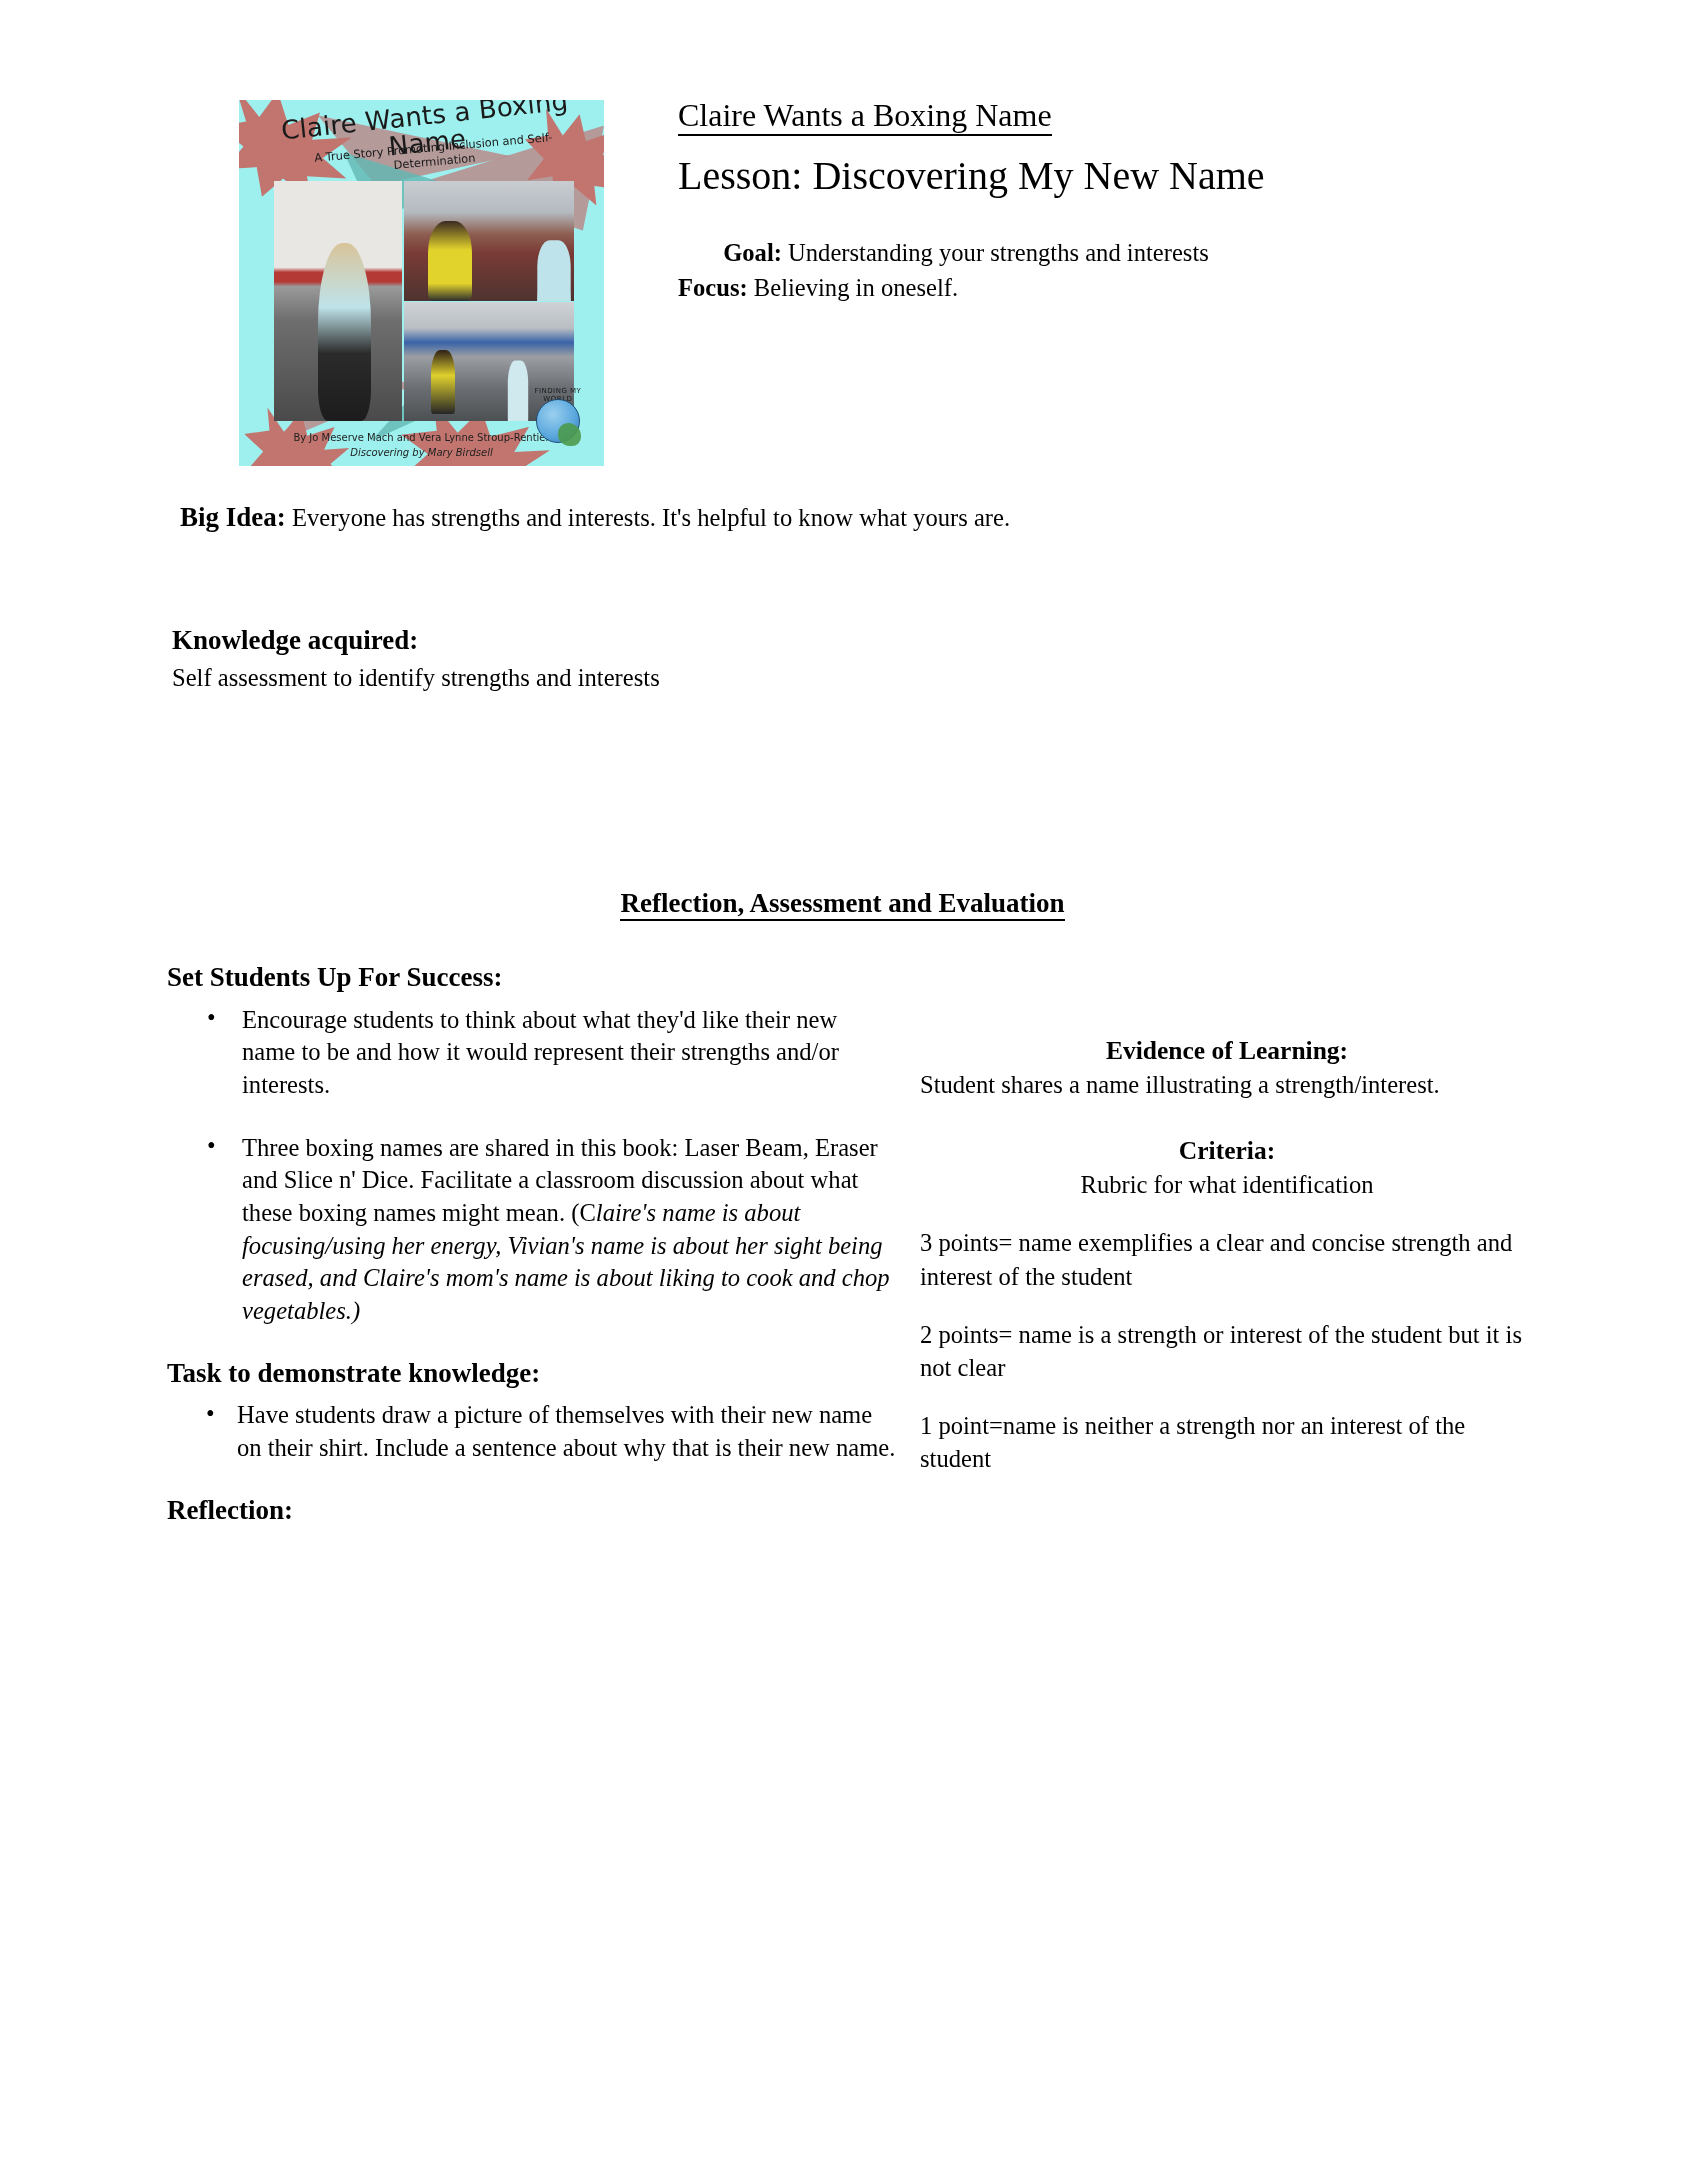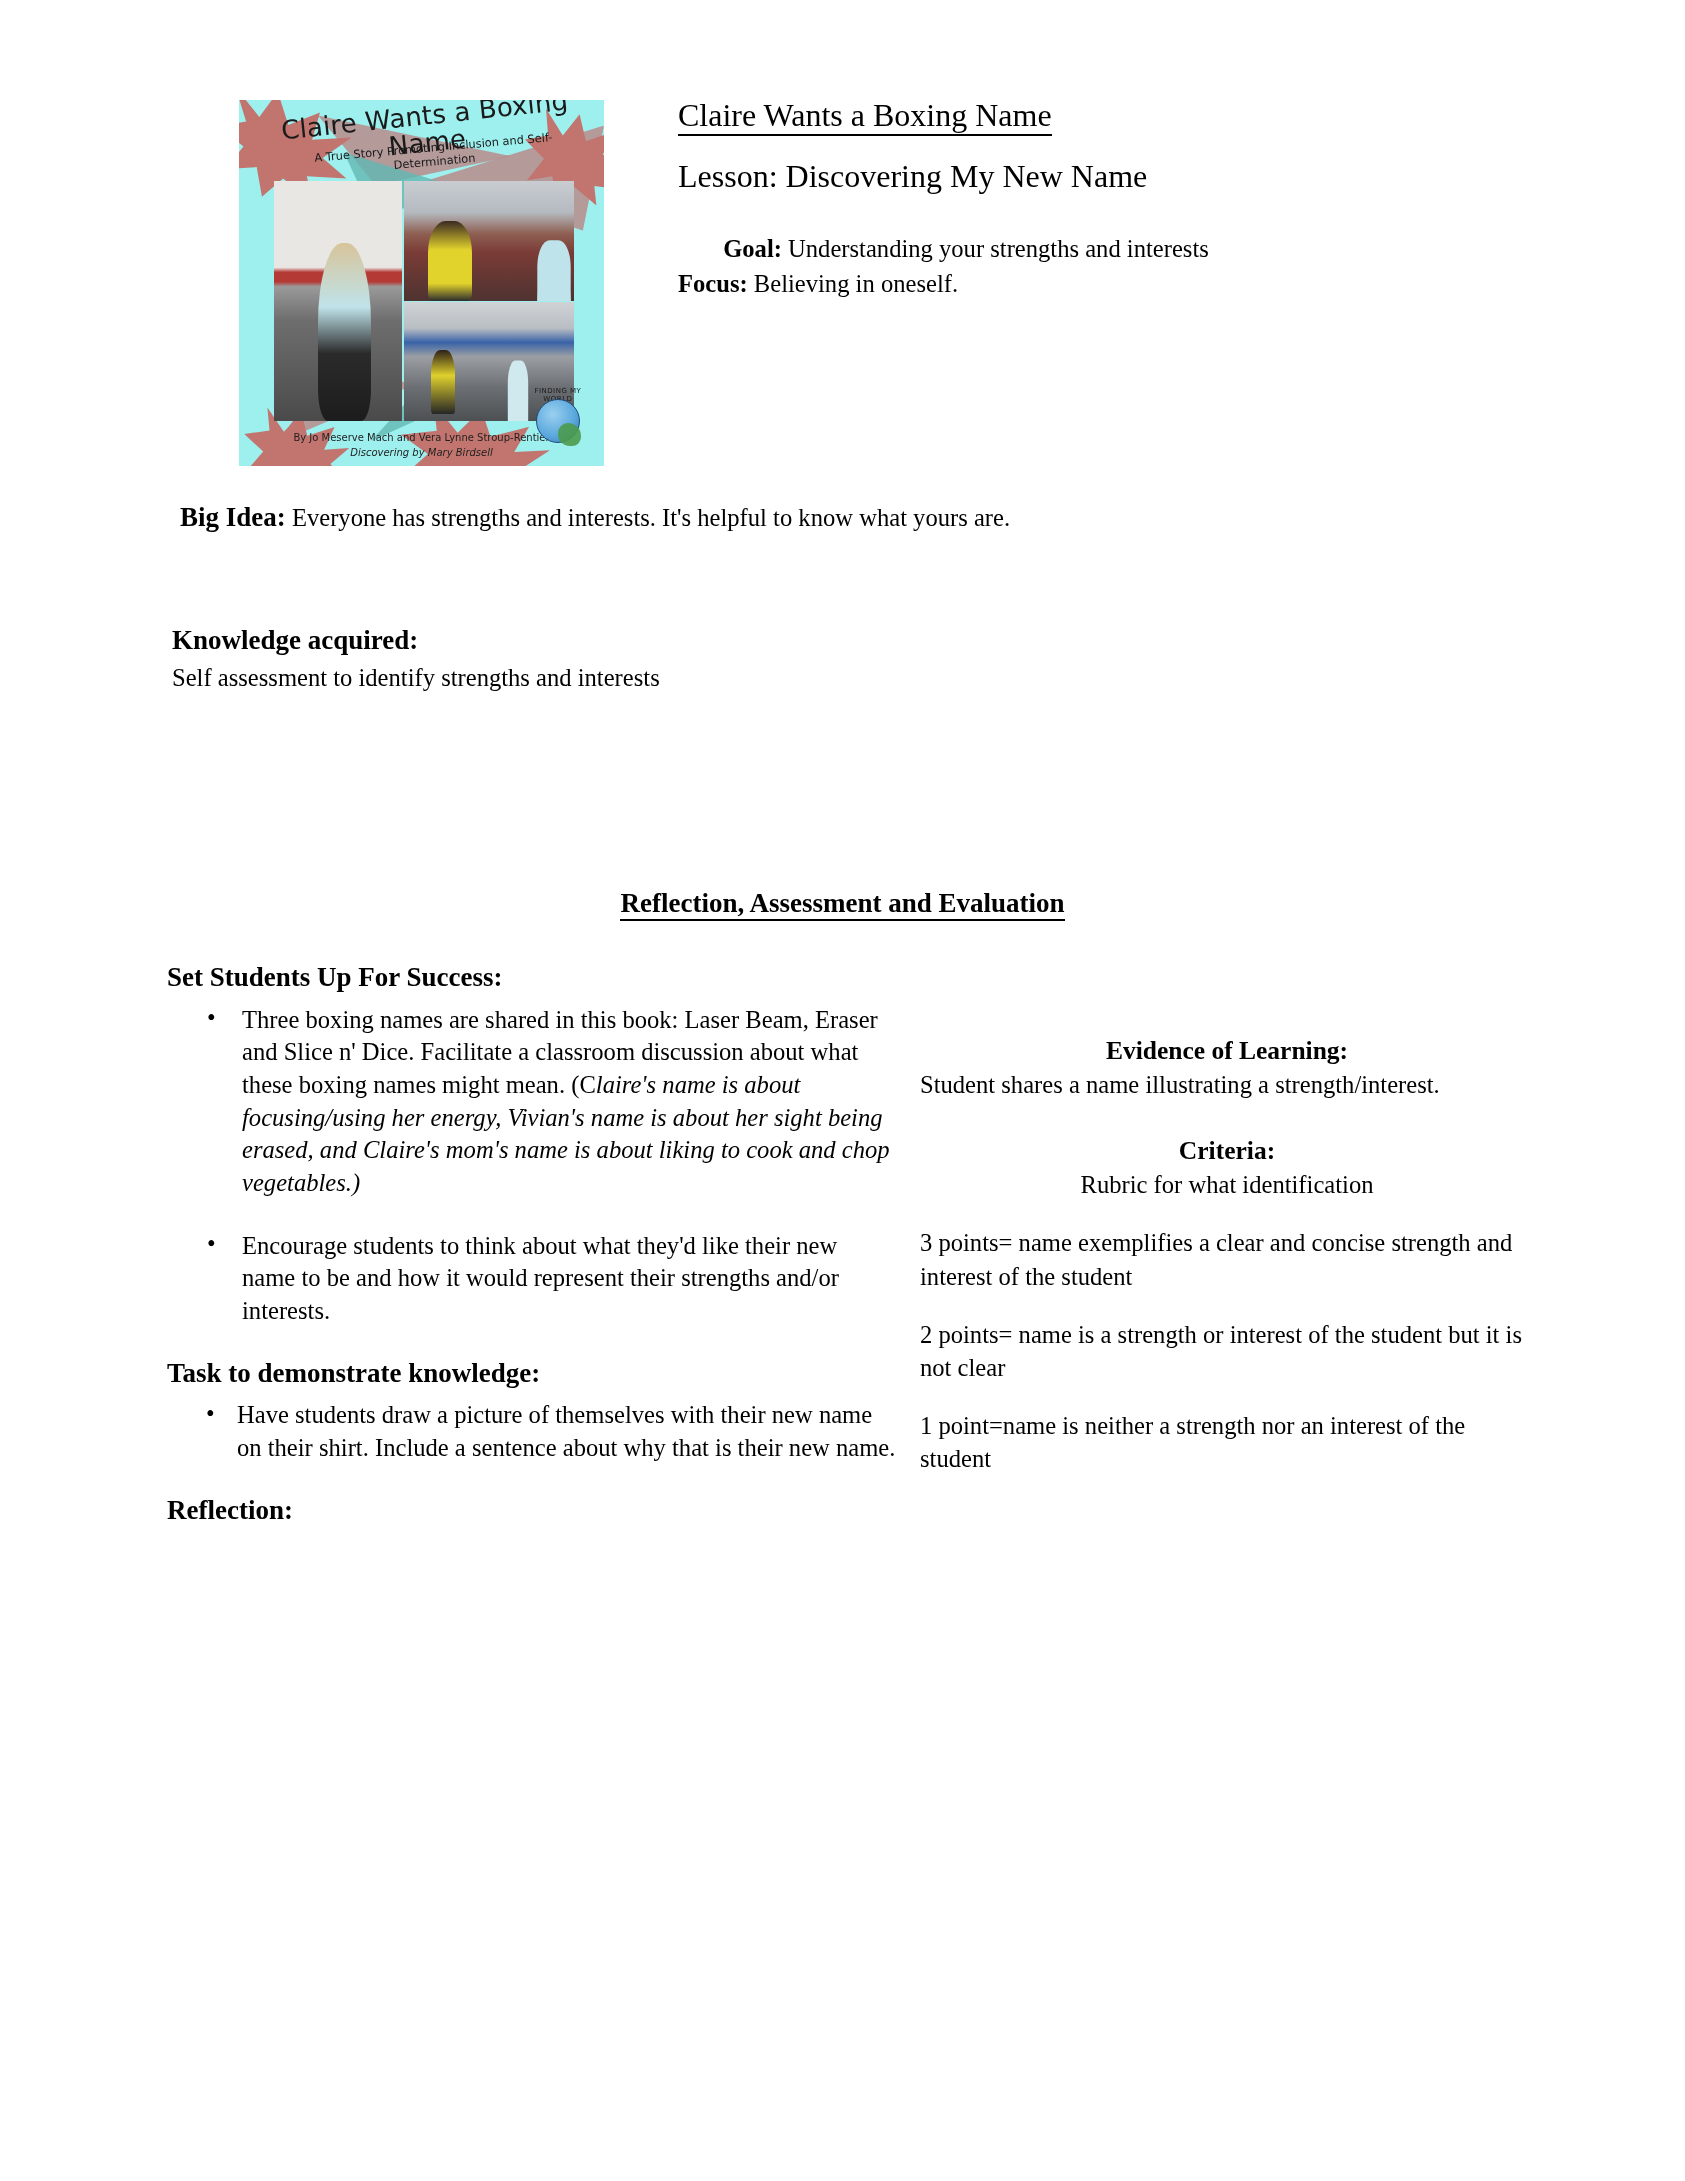--- a/index.html
+++ b/index.html
@@ -211,21 +211,21 @@
 
   
   .hdr-text { position: absolute; left: 439px; top: 0px; width: 860px; }
   .hdr-title1 {
     font-size: 32px;
     line-height: 1.14;
     display: inline-block;
     border-bottom: 2.6px solid #000;
     padding-bottom: 0.9px;
   }
-  .hdr-title2 { font-size: 32px; line-height: 1.24; margin-top: 21px; }
+  .hdr-title2 { font-size: 40px; line-height: 1.24; margin-top: 15px; }
   .hdr-goal { margin-top: 35px; font-size: 24.6px; line-height: 1.42; margin-left: 39px; }
   .hdr-focus { font-size: 24.6px; line-height: 1.42; }
   .hdr-goal b, .hdr-focus b { font-weight: bold; }
 
   
   .big-idea {
     position: absolute;
     left: 180px; top: 502px;
     font-size: 24.6px;
   }
@@ -383,22 +383,22 @@
 
   <div class="sec-head">
     <span>Reflection, Assessment and Evaluation</span>
   </div>
 
   <div class="col-left">
 
     <h3>Set Students Up For Success:</h3>
 
     <ul class="bullets">
+      <li>Encourage students to think about what they'd like their new name to be and how it would represent their strengths and/or interests.</li>
       <li><span>Three boxing names are shared in this book: Laser Beam, Eraser and Slice n' Dice. Facilitate a classroom discussion about what these boxing names might mean. </span><span>(C</span><span class="ital">laire's name is about focusing/using her energy, Vivian's name is about her sight being erased, and Claire's mom's name is about liking to cook and chop vegetables.)</span></li>
-      <li>Encourage students to think about what they'd like their new name to be and how it would represent their strengths and/or interests.</li>
     </ul>
 
     <h3 class="later">Task to demonstrate knowledge:</h3>
     <ul class="bullets">
       <li class="tight">Have students draw a picture of themselves with their new name on their shirt.  Include a sentence about why that is their new name.</li>
     </ul>
 
     <h3 class="later">Reflection:</h3>
   </div>
 

